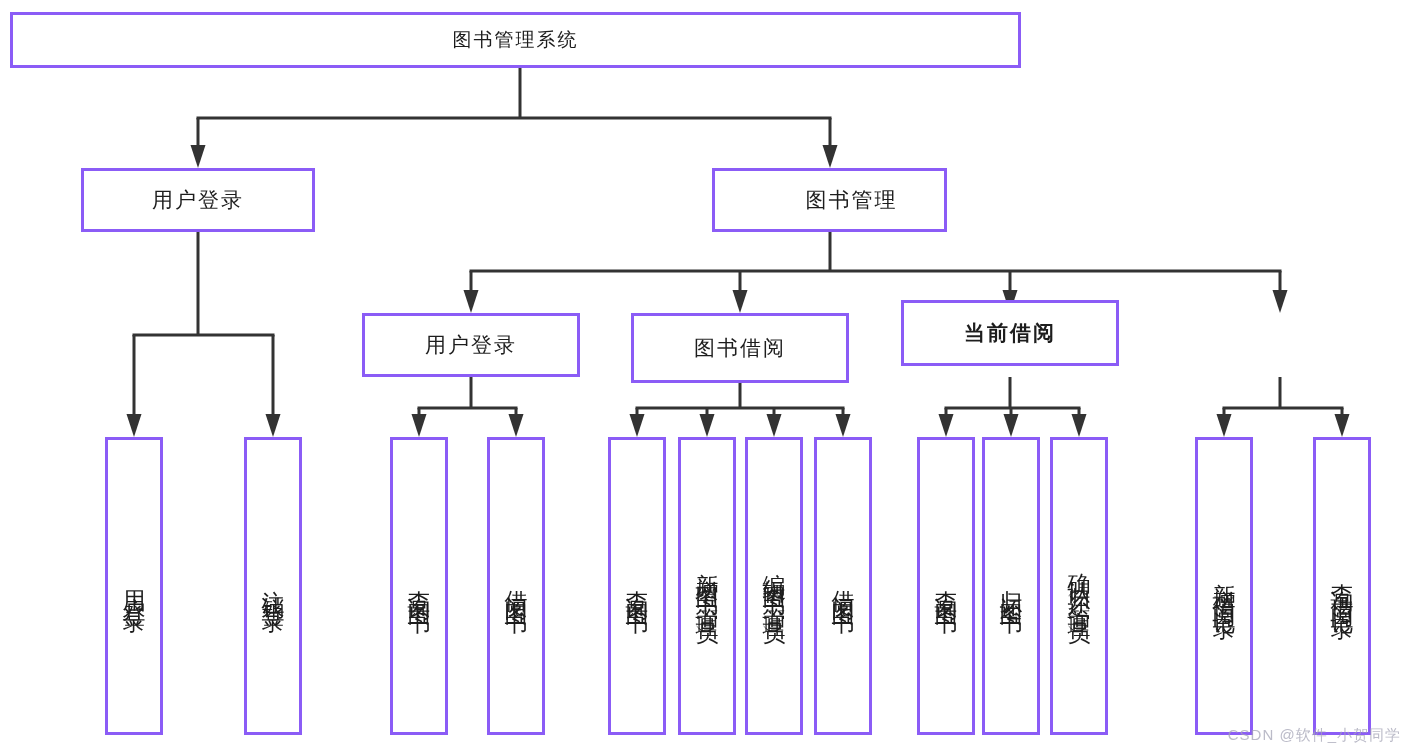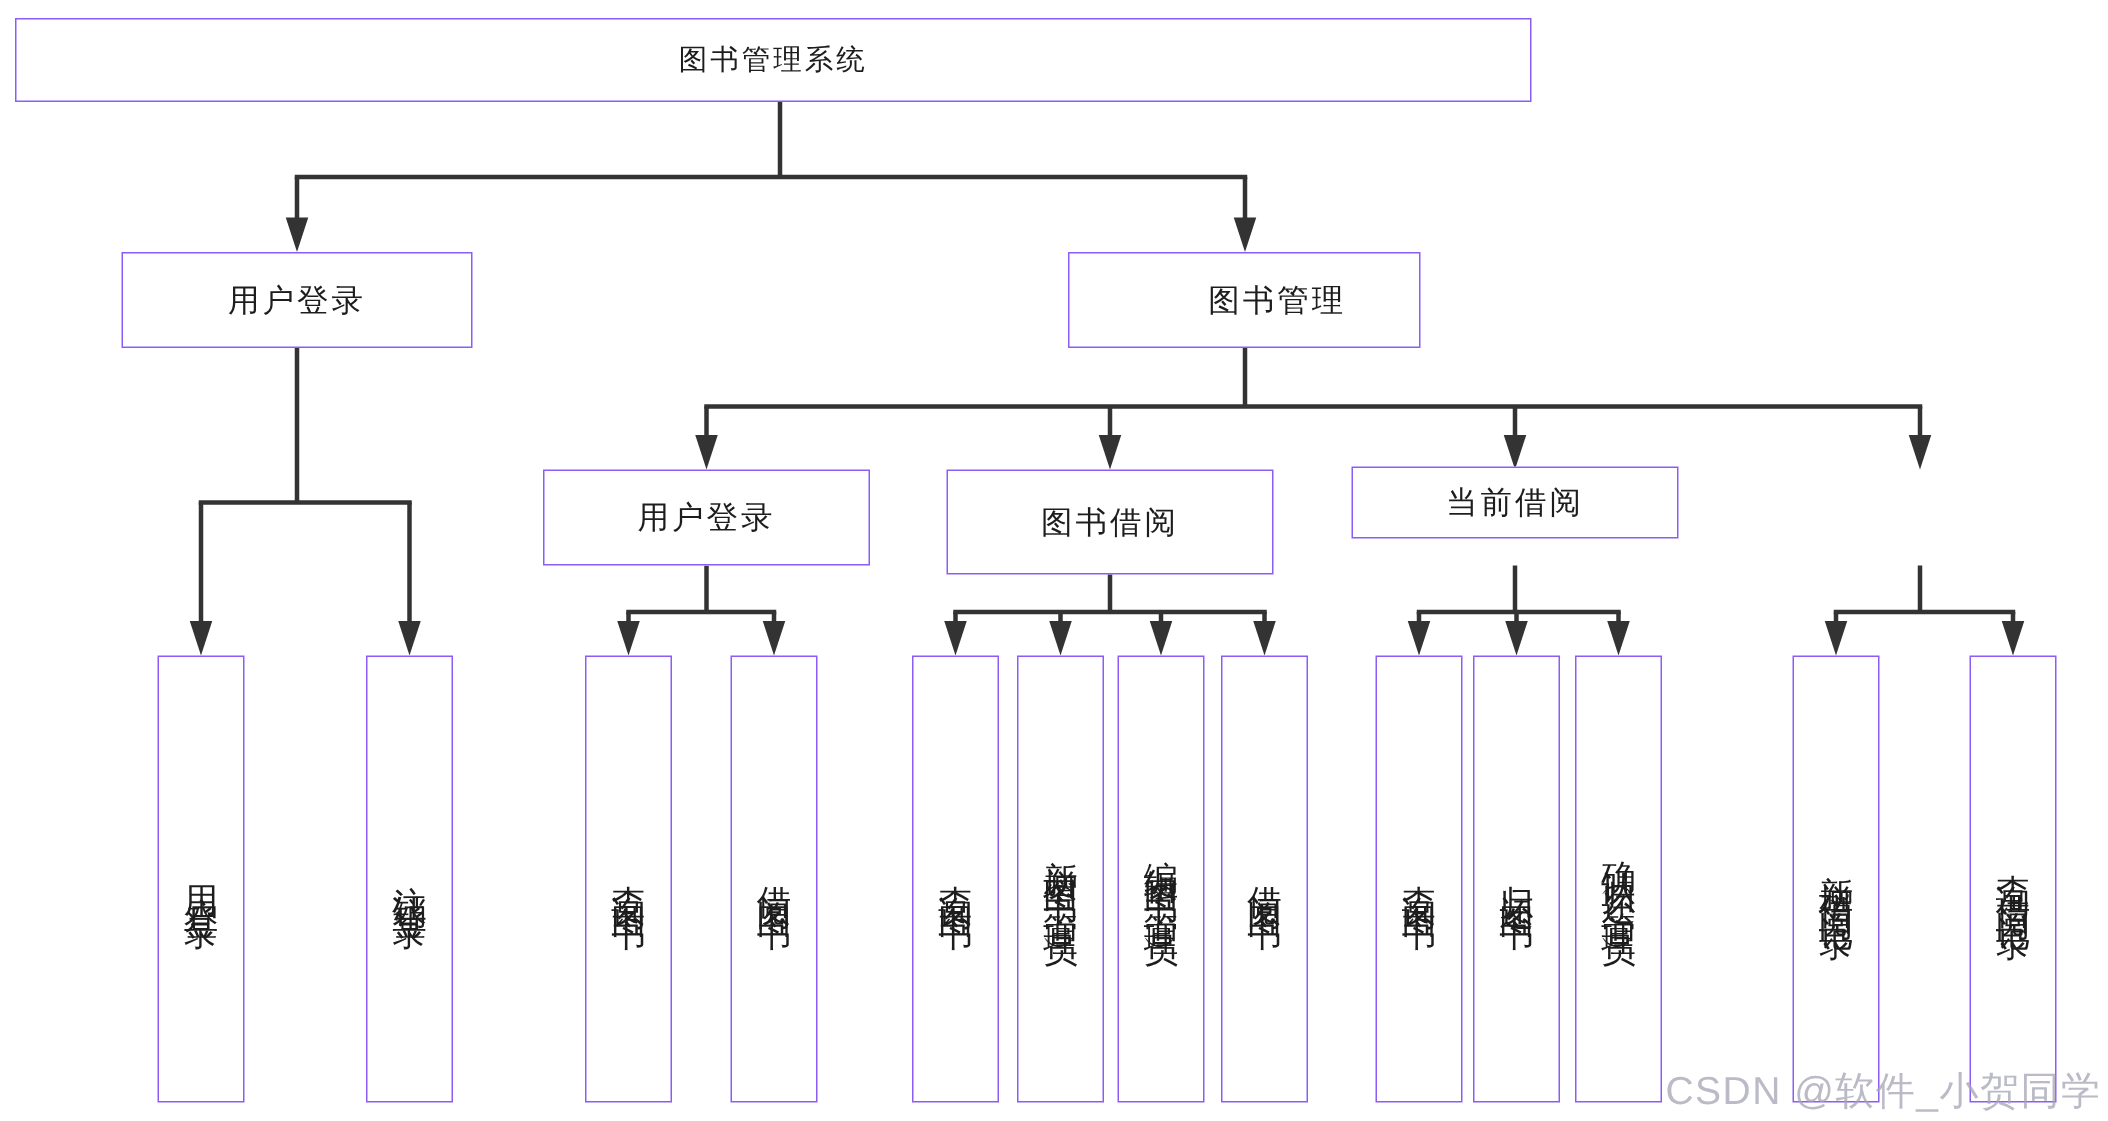--- a/index.html
+++ b/index.html
@@ -2,35 +2,35 @@
 <html><head>
 <meta charset="utf-8">
 <style>
   html,body{margin:0;padding:0;background:#ffffff;}
   .stage{
     position:relative;width:1405px;height:747px;background:#ffffff;overflow:hidden;
     font-family:"Liberation Sans","DejaVu Sans",sans-serif;color:#1d1d1d;
   }
   .stage svg.wires{position:absolute;left:0;top:0;z-index:1;}
   .node{
-    position:absolute;box-sizing:border-box;border:1px solid #8b5cf6;background:#ffffff;
+    position:absolute;box-sizing:border-box;border:3px solid #8b5cf6;background:#ffffff;
     display:flex;align-items:center;justify-content:center;z-index:2;
   }
   .node.hbox{white-space:nowrap;}
   .root-box{font-size:19px;letter-spacing:2px;}
   .l2-box{font-size:21px;letter-spacing:2px;}
   .l3-box{font-size:21px;letter-spacing:2px;}
   .vbox{
     writing-mode:vertical-rl;text-orientation:mixed;
     font-size:23px;letter-spacing:7px;line-height:1;
   }
   .vbox span{display:inline-block;}
   .watermark{
     position:absolute;right:4px;bottom:2px;z-index:3;
-    font-size:26px;letter-spacing:1px;color:rgba(164,164,182,0.75);
+    font-size:15px;letter-spacing:1px;color:rgba(164,164,182,0.75);
     white-space:nowrap;
   }
 </style>
 </head>
 <body>
 
 <div class="stage">
 
   <svg class="wires" width="1405" height="747" viewBox="0 0 1405 747">
     <g stroke="#333333" stroke-width="3" fill="none">
@@ -108,21 +108,21 @@
   <div class="node hbox l2-box" style="left:712px;top:168px;width:235px;height:64px;padding-left:44px;">
     <span>图书管理</span>
   </div>
 
   <div class="node hbox l3-box" style="left:362px;top:313px;width:218px;height:64px;">
     <span>用户登录</span>
   </div>
   <div class="node hbox l3-box" style="left:631px;top:313px;width:218px;height:70px;">
     <span>图书借阅</span>
   </div>
-  <div class="node hbox l3-box" style="left:901px;top:311px;width:218px;height:48px;">
+  <div class="node hbox l3-box" style="left:901px;top:300px;width:218px;height:66px;font-weight:bold;">
     <span>当前借阅</span>
   </div>
 
   <div class="node vbox" style="left:105px;top:437px;width:58px;height:298px;">
     <span>用户登录</span>
   </div>
   <div class="node vbox" style="left:244px;top:437px;width:58px;height:298px;">
     <span>注销登录</span>
   </div>
 

